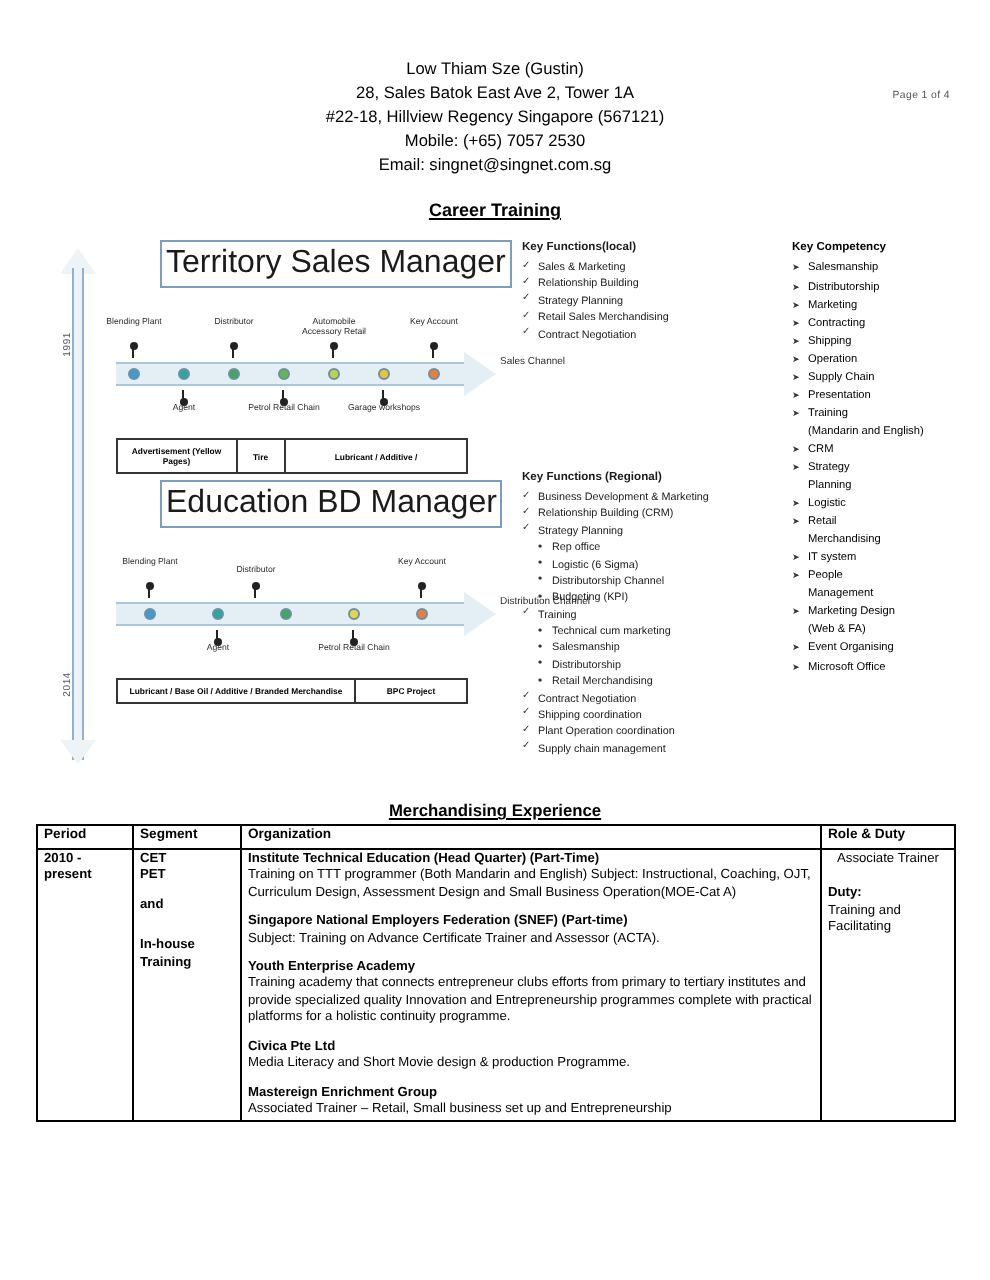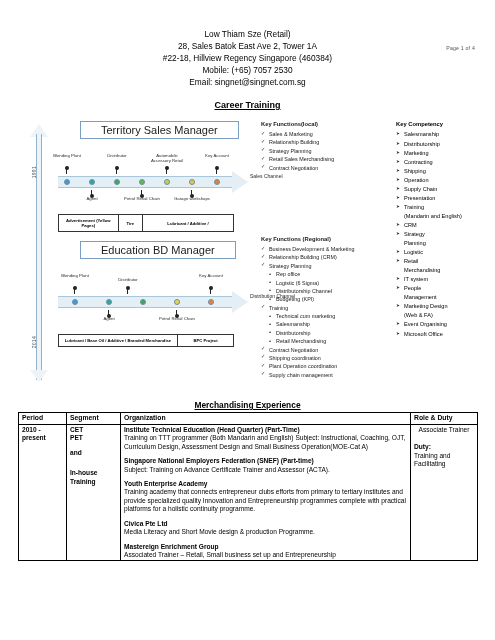--- a/index.html
+++ b/index.html
@@ -32,21 +32,21 @@
   .axis-tail { position:absolute; left:0px; bottom:0px; width:18px; height:12px; }
   .axis-tail:before { content:""; position:absolute; left:0; bottom:0; border-left:9px solid transparent; border-right:9px solid transparent; border-top:12px solid #eef3f8; }
   .yr { position:absolute; left:1px; font-size:5px; color:#4a5a66; writing-mode:vertical-rl; transform:rotate(180deg); letter-spacing:.3px; }
   .yr-top { top:42px; }
   .yr-bot { bottom:34px; }
 
   .chart-block { position:absolute; left:40px; }
   .chart-1 { top:2px; }
   .chart-2 { top:122px; }
 
-  .role-box { display:inline-block; border:1px solid #7a9ec2; background:#fff; padding:2px 20px; font-size:11px; color:#1b1b1b; margin-left:22px; }
+  .role-box { display:inline-block; border:1px solid #7a9ec2; background:#fff; padding:2px 2px; font-size:16px; color:#1b1b1b; margin-left:22px; }
 
   .flow { position:relative; width:198px; height:56px; margin-top:15px; }
   .arrow-band { position:absolute; left:0; top:22px; width:176px; height:12px; background:#e3eef5; border-top:1px solid #a9c6da; border-bottom:1px solid #a9c6da; }
   .arrow-notch { position:absolute; left:0; top:22px; width:0; height:0; border-top:6px solid #fff; border-bottom:6px solid #fff; border-left:6px solid #e3eef5; }
   .arrow-tip { position:absolute; left:174px; top:17px; width:0; height:0; border-top:11px solid transparent; border-bottom:11px solid transparent; border-left:16px solid #e3eef5; }
   .node { position:absolute; top:25px; width:6px; height:6px; border-radius:50%; border:1px solid #6f8ea6; }
   .tick { position:absolute; width:1px; height:5px; background:#222; }
   .tick:after { content:""; position:absolute; left:-1.5px; width:4px; height:4px; background:#222; border-radius:50%; }
   .lbl { position:absolute; font-size:4.3px; line-height:1.15; text-align:center; color:#2a2a2a; width:40px; }
   .lbl-top { top:0px; }
@@ -88,23 +88,23 @@
   .sp { display:block; height:6px; }
 </style>
 </head>
 <body>
 
 <div class="page">
 
   <div class="page-num">Page 1 of 4</div>
 
   <div class="contact">
-    <div>Low Thiam Sze (Retail)</div>
+    <div>Low Thiam Sze (Gustin)</div>
     <div>28, Sales Batok East Ave 2, Tower 1A</div>
-    <div>#22-18, Hillview Regency Singapore (460384)</div>
+    <div>#22-18, Hillview Regency Singapore (567121)</div>
     <div>Mobile: (+65) 7057 2530</div>
     <div>Email: singnet@singnet.com.sg</div>
   </div>
 
   <div class="section-title">Career Training</div>
 
   <div class="diagram-wrap">
 
     <div class="timeline-axis">
       <div class="axis-head"></div>

